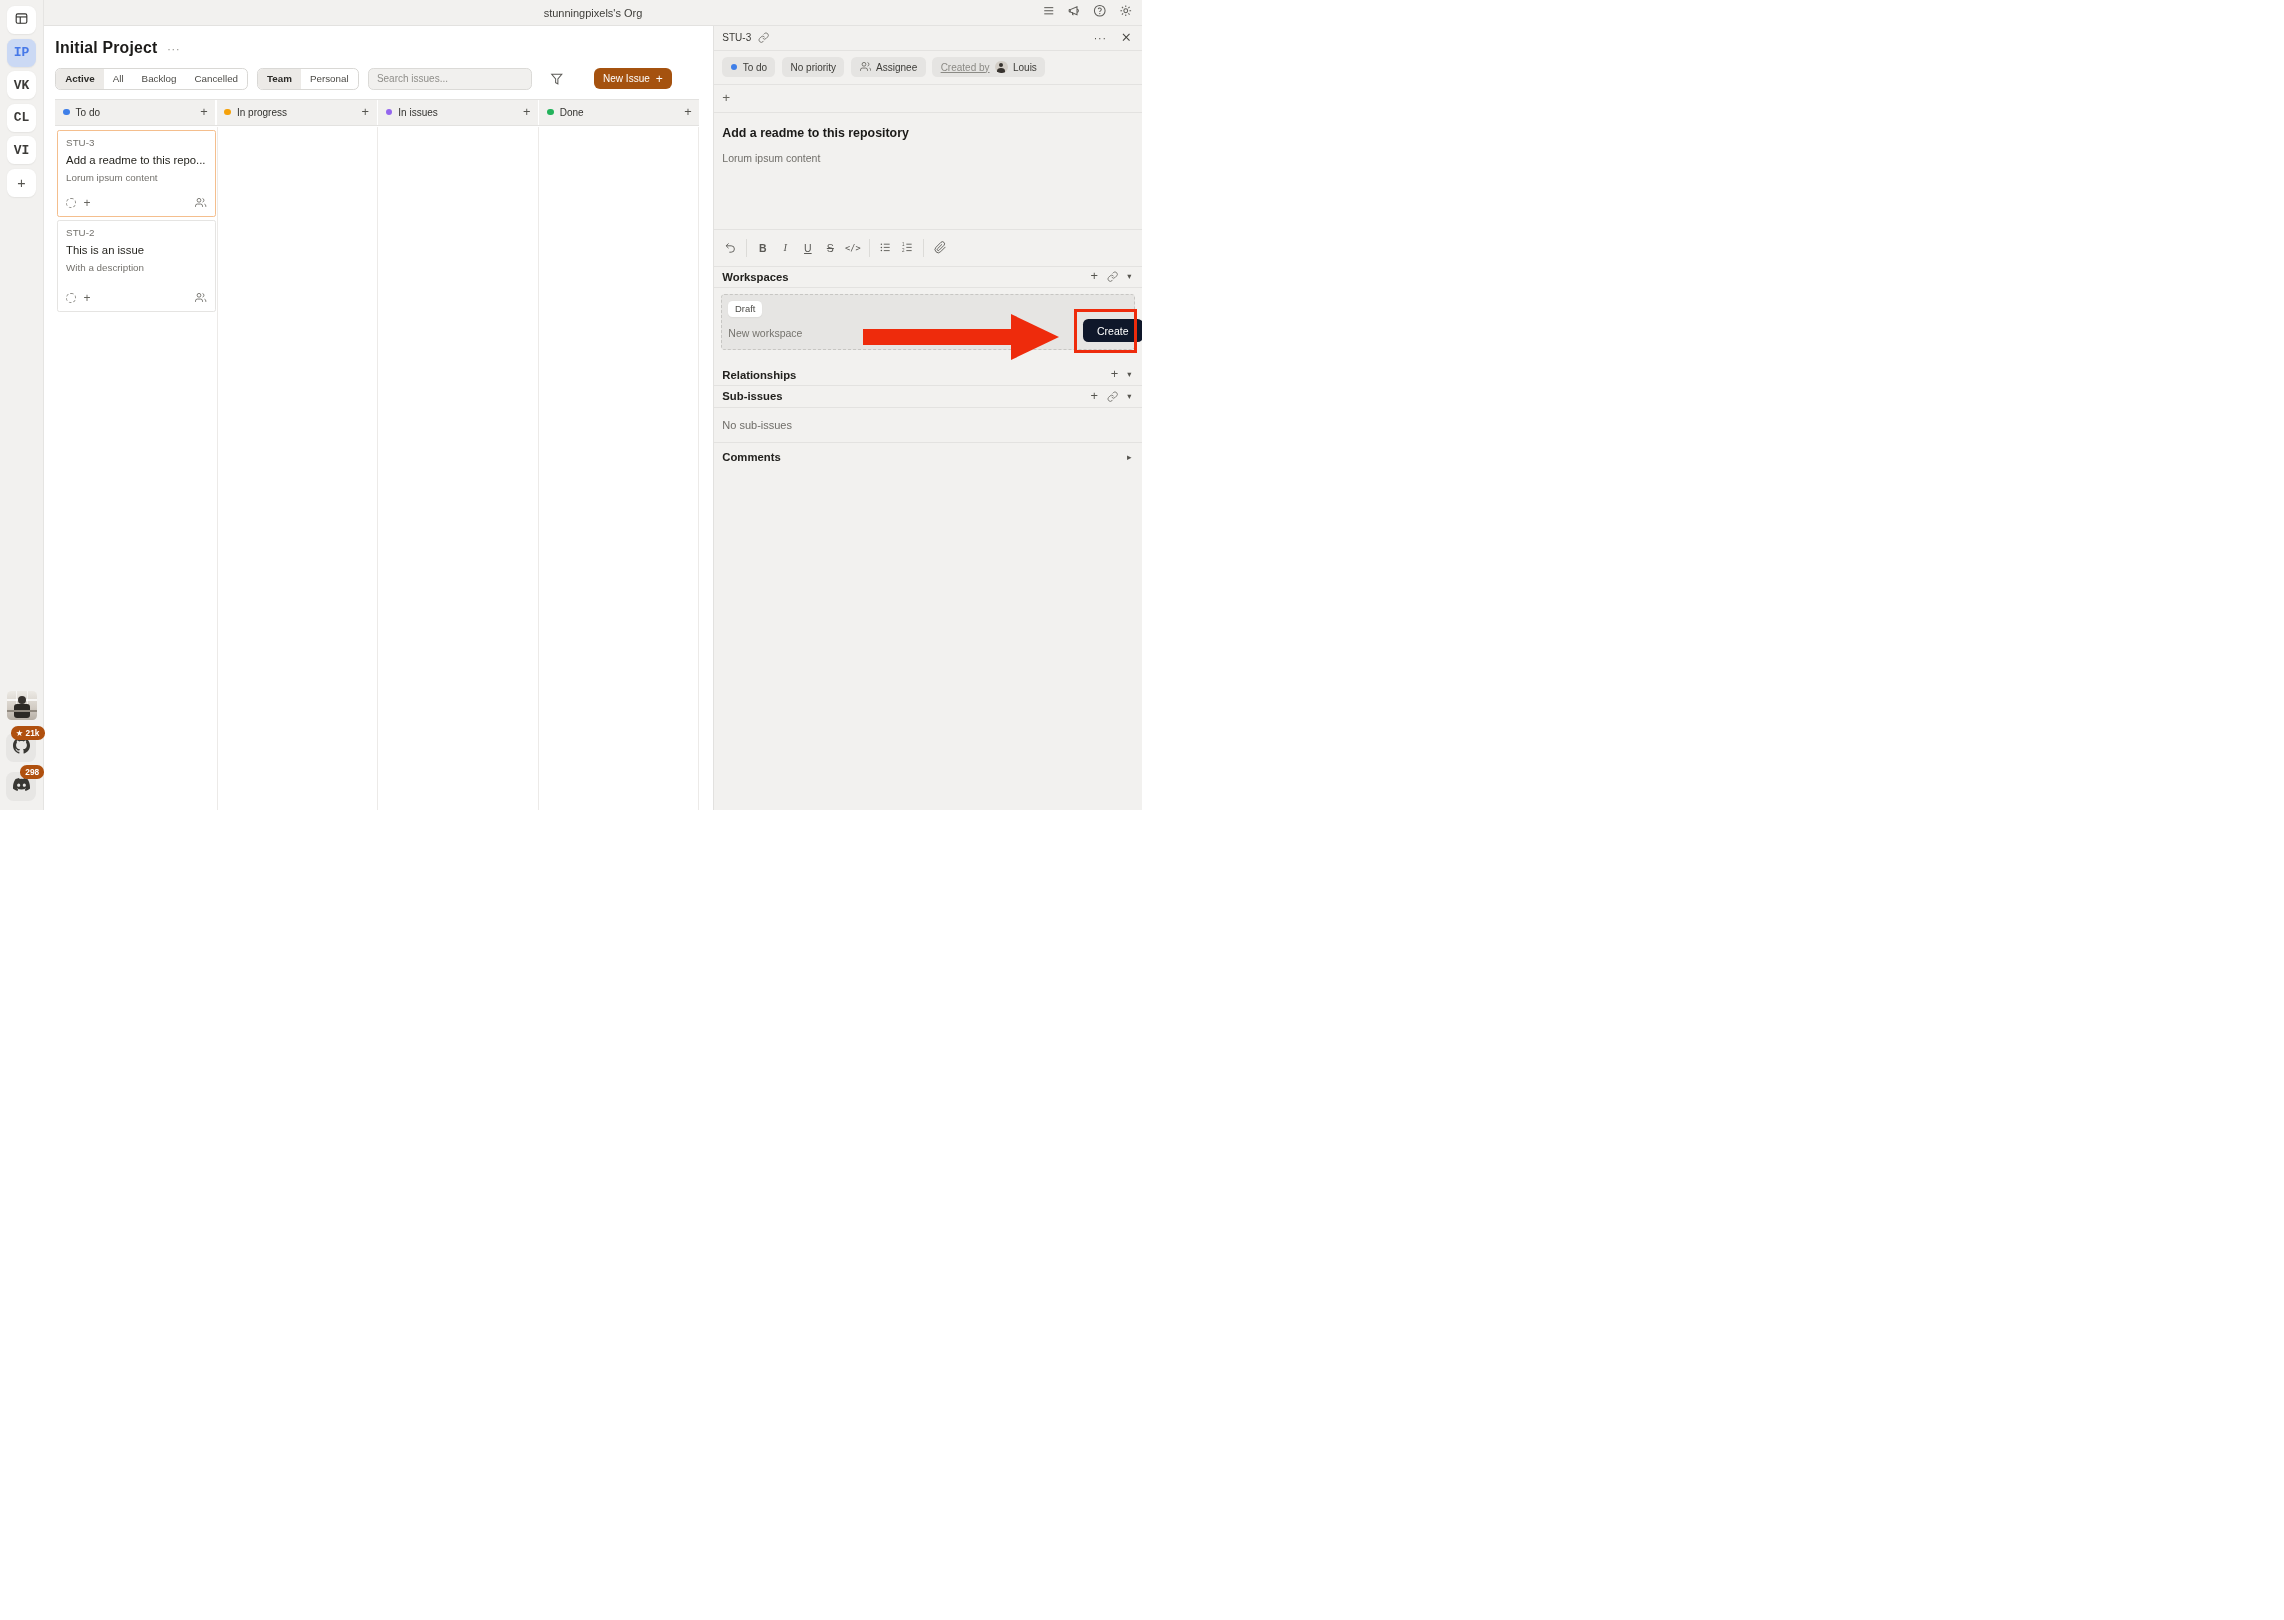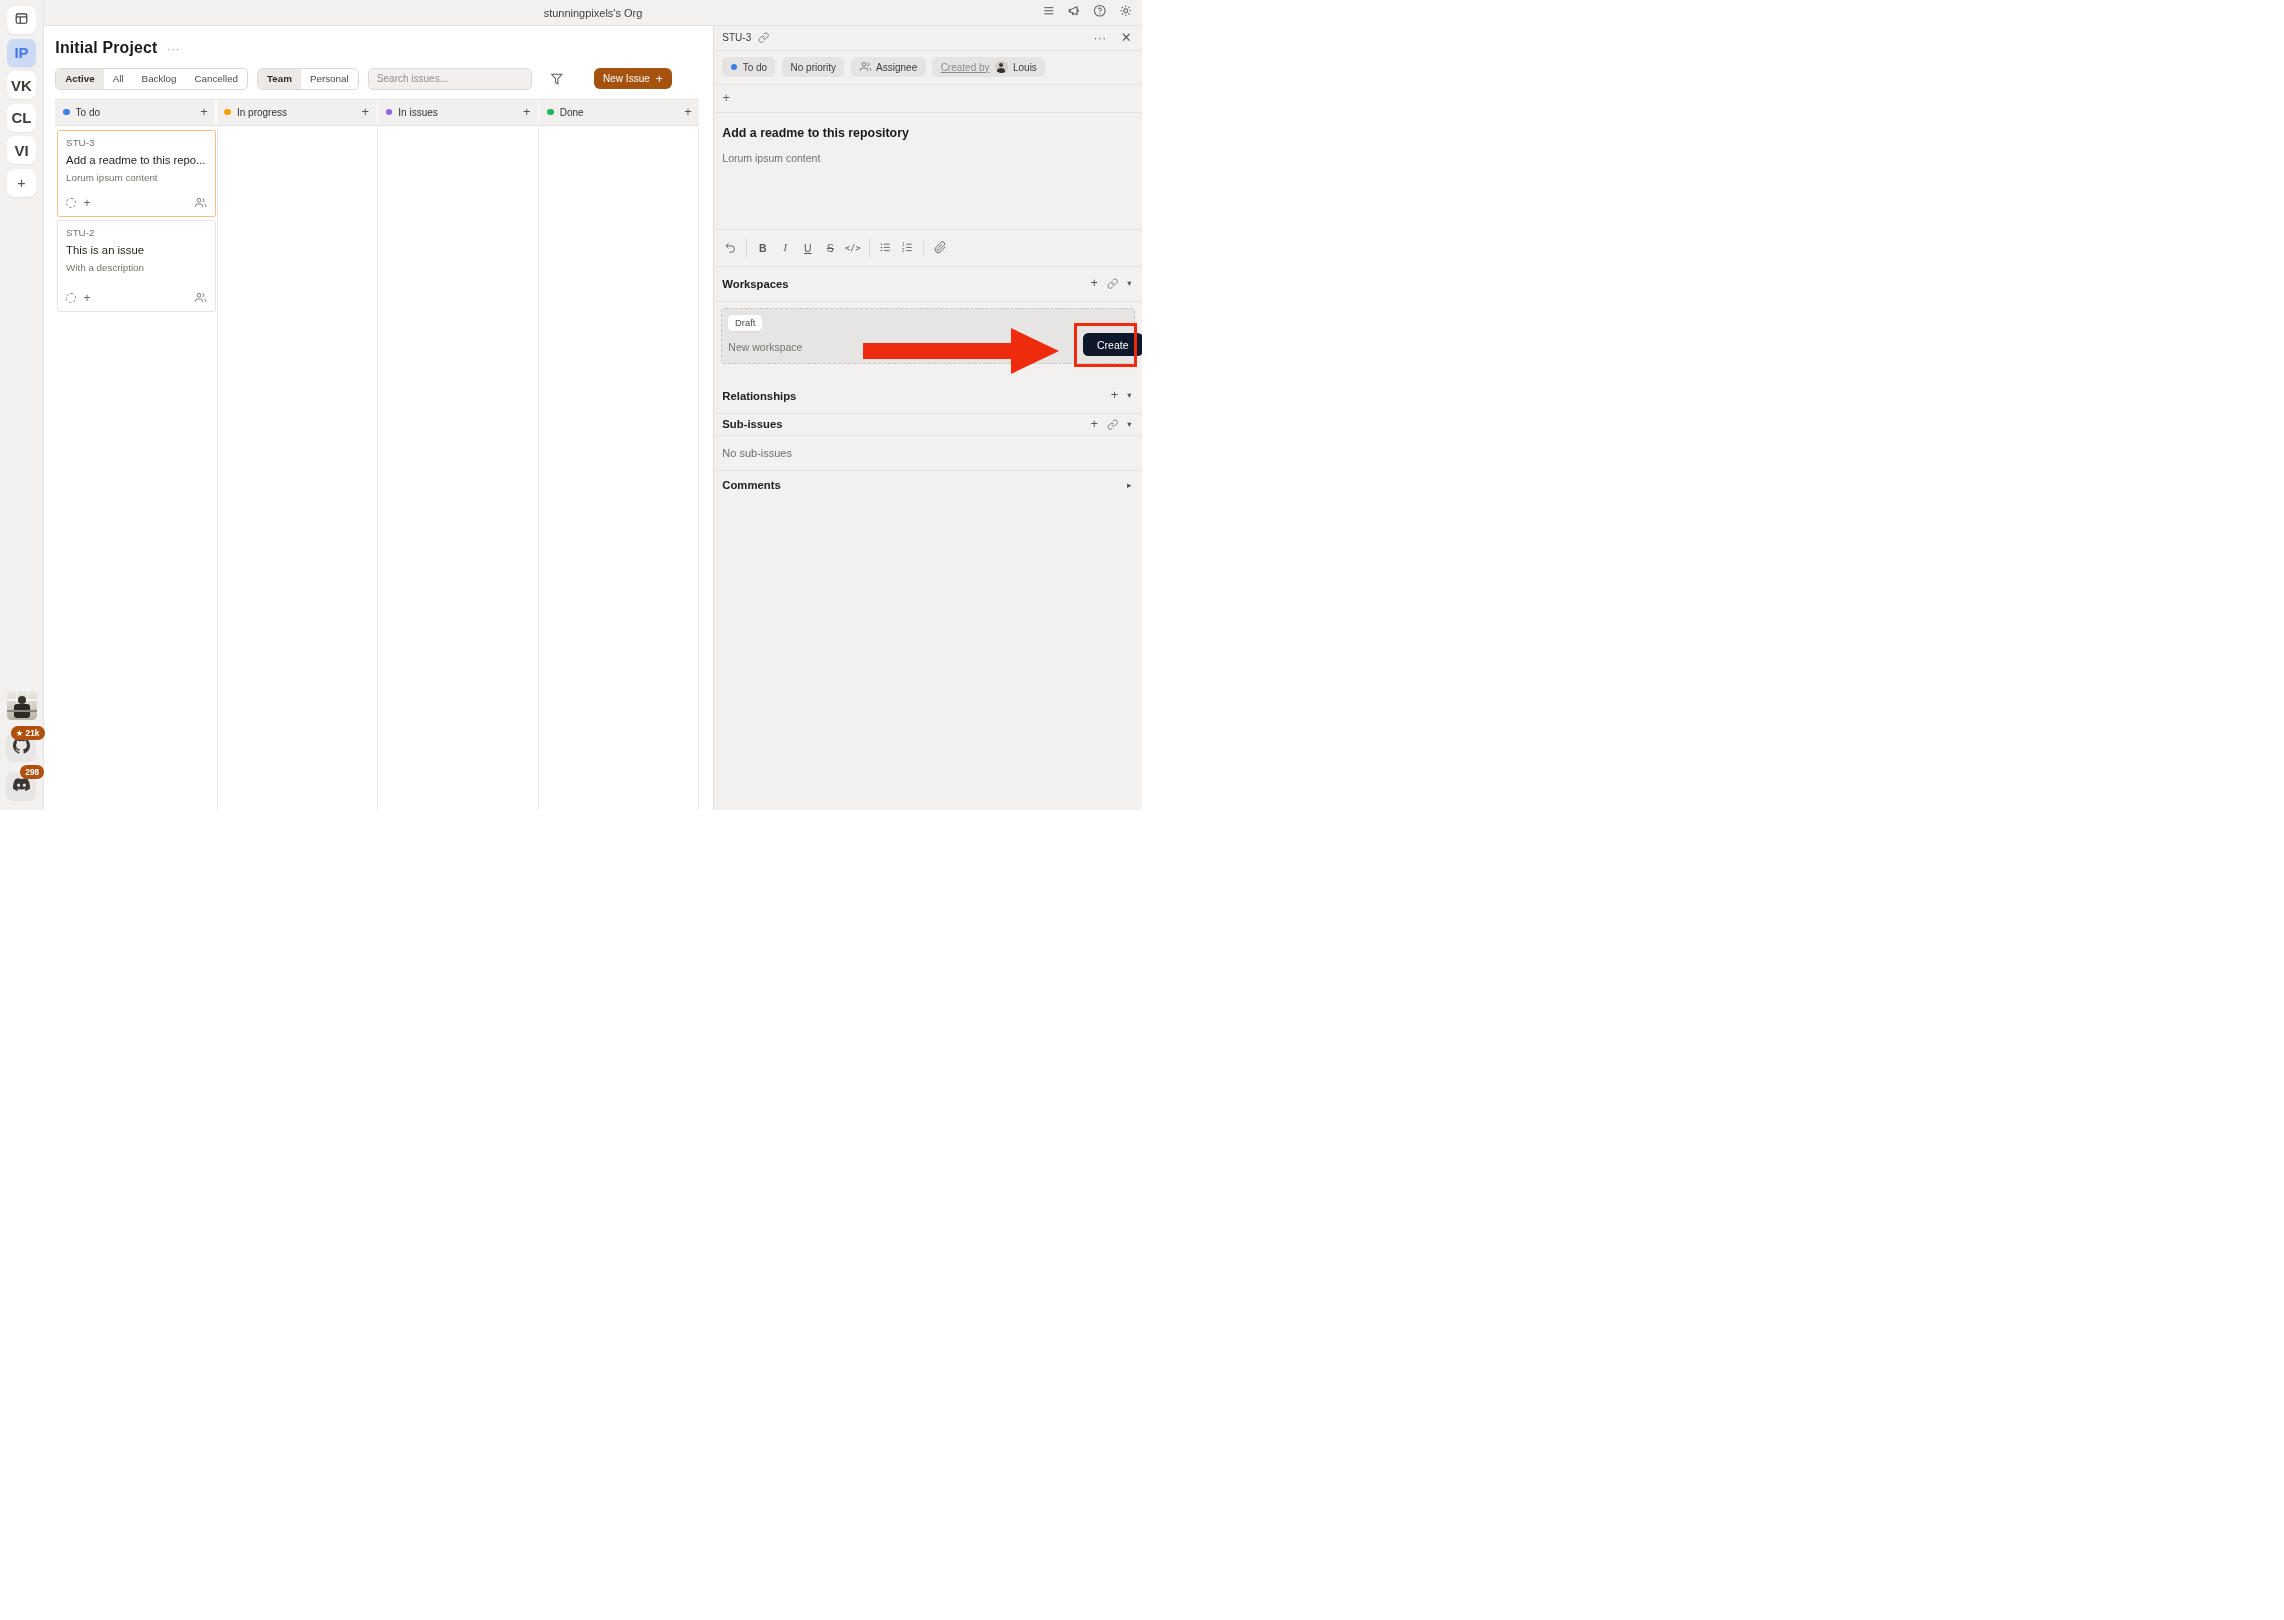--- a/index.html
+++ b/index.html
@@ -9,22 +9,22 @@
     background:#fff; overflow:hidden; color:#2b2a27;
   }
   .app { position:relative; width:1142px; height:810px; background:#fff; }
 
   
   .sidebar { position:absolute; left:0; top:0; width:44px; height:810px;
     background:#f2f1ef; border-right:0.8px solid #e5e4e2; z-index:5; }
   .tiles { display:flex; flex-direction:column; align-items:center; padding-top:6px; gap:4.5px; }
   .tile { width:28.5px; height:28px; border-radius:7.5px; background:#fff;
     display:flex; align-items:center; justify-content:center;
-    font-family:Liberation Sans, sans-serif;
-    font-weight:bold; font-size:15px; color:#3c3b38;
+    font-family:Liberation Mono, monospace;
+    font-weight:bold; font-size:13px; color:#3c3b38;
     box-shadow:0 0.8px 1.5px rgba(0,0,0,.06); cursor:pointer; }
   .tile.active { background:#cbd9f4; color:#4678e8; }
   .tile.plus-tile { font-family:"Liberation Sans",sans-serif; font-weight:normal;
     font-size:14.3px; color:#55544f; }
   .tile svg { width:15px; height:15px; stroke:#33322f; fill:none; stroke-width:1.8; }
 
   .avatar-img { position:absolute; left:6.8px; top:691px; width:30px; height:28.5px;
     border-radius:4.5px; overflow:hidden;
     background:linear-gradient(180deg,#ece9e4 0%,#d4cec6 55%,#b6afa6 100%); cursor:pointer; }
   .avatar-img .winh { position:absolute; left:0; top:8.3px; width:100%; height:1.5px; background:rgba(255,255,255,.75); }
@@ -130,21 +130,21 @@
   .p-toolbar { height:38px; border-top:0.8px solid #e3e2e0; border-bottom:0.8px solid #e3e2e0;
     display:flex; align-items:center; padding:0 5.3px; color:#5a5955; }
   .tb-btn { min-width:22.5px; display:flex; justify-content:center; align-items:center;
     font-size:10.5px; cursor:pointer; color:#5a5955; }
   .tb-btn svg { width:12.8px; height:12.8px; stroke:#5a5955; fill:none; stroke-width:1.7; }
   .tb-sep { width:0.8px; height:18px; background:#dcdbd8; margin:0 4.5px; }
   .fmt-b { font-weight:bold; } .fmt-i { font-style:italic; font-family:"Liberation Serif",serif; }
   .fmt-u { text-decoration:underline; } .fmt-s { text-decoration:line-through; }
   .fmt-code { font-size:8.6px; font-family:"DejaVu Sans Mono",monospace; }
 
-  .sec-head { height:35px; display:flex; align-items:center; padding:0 10.5px 0 8.3px;
+  .sec-head { height:21px; display:flex; align-items:center; padding:0 10.5px 0 8.3px;
     border-bottom:0.8px solid #e3e2e0; }
   .sec-title { font-size:11.3px; font-weight:bold; color:#22211e; }
   .sec-icons { margin-left:auto; display:flex; align-items:center; gap:9px; color:#55544f; }
   .sec-icons .s-plus { font-size:12.8px; line-height:1; cursor:pointer; }
   .sec-icons .s-caret { font-size:8.3px; cursor:pointer; }
   .sec-head-tall { height:22.5px; }
   .comments-head { height:27px; border-bottom:none; }
   .s-caret-r { font-size:9px; cursor:pointer; }
 
   .ws-wrap { position:relative; margin:6px 6.8px 0; height:56px; }

